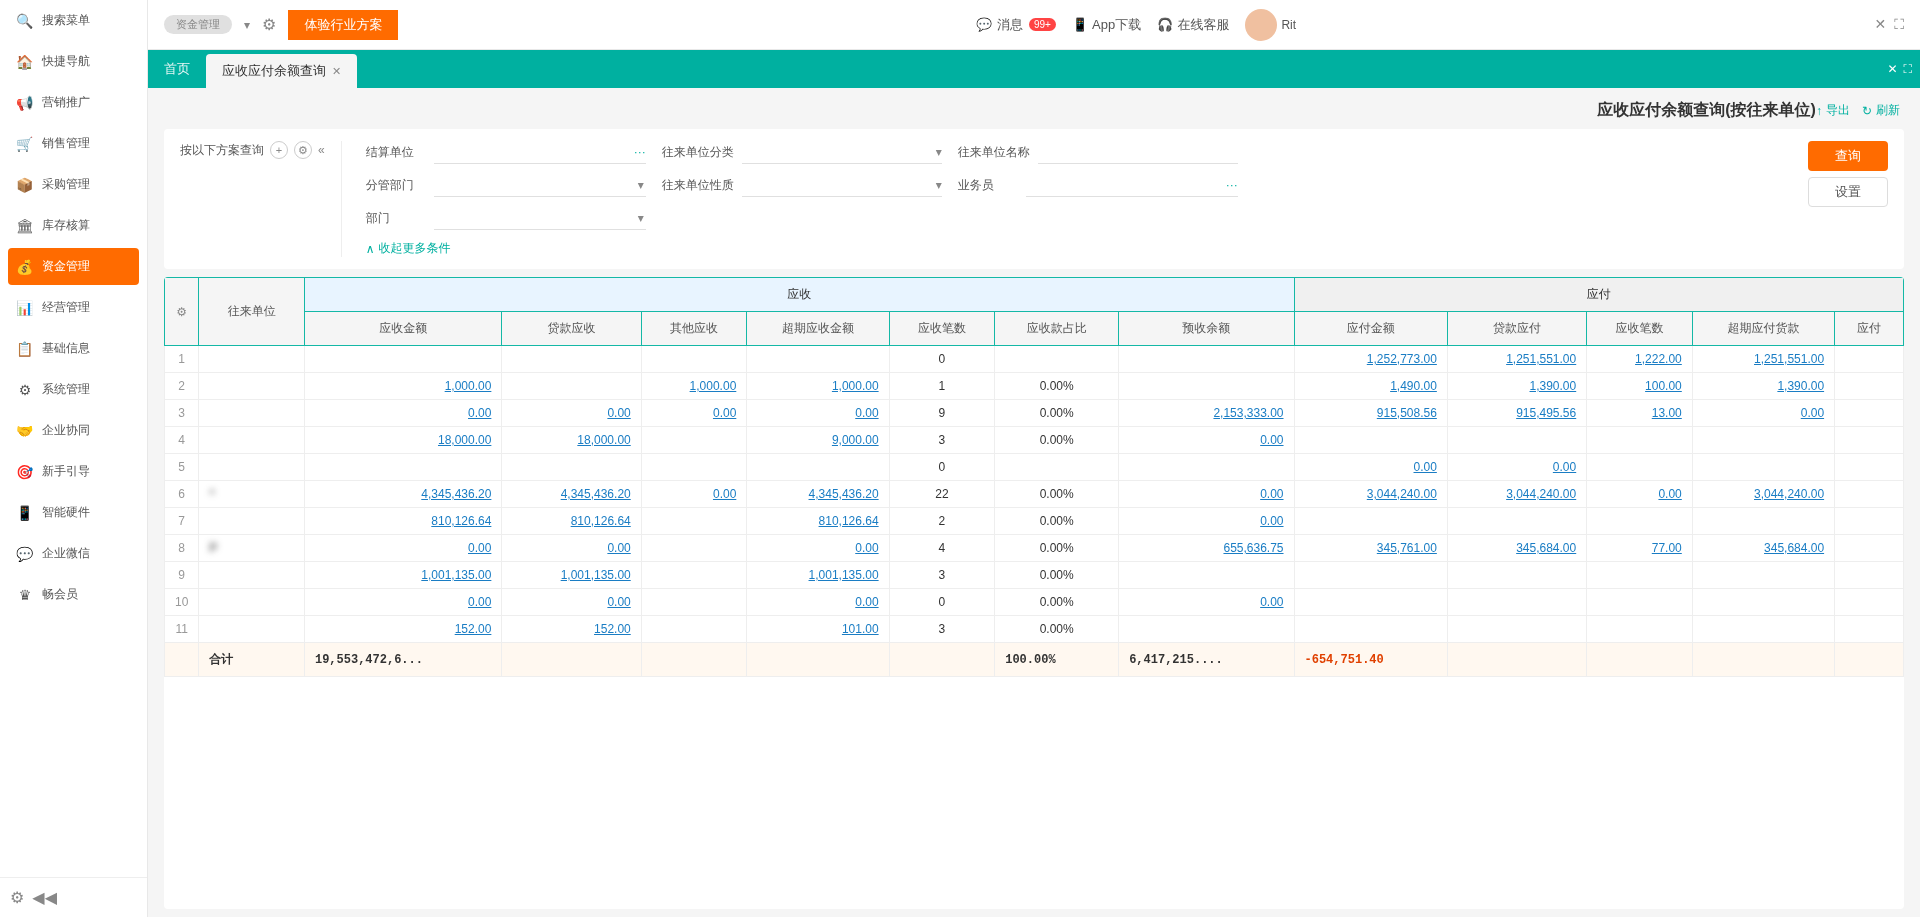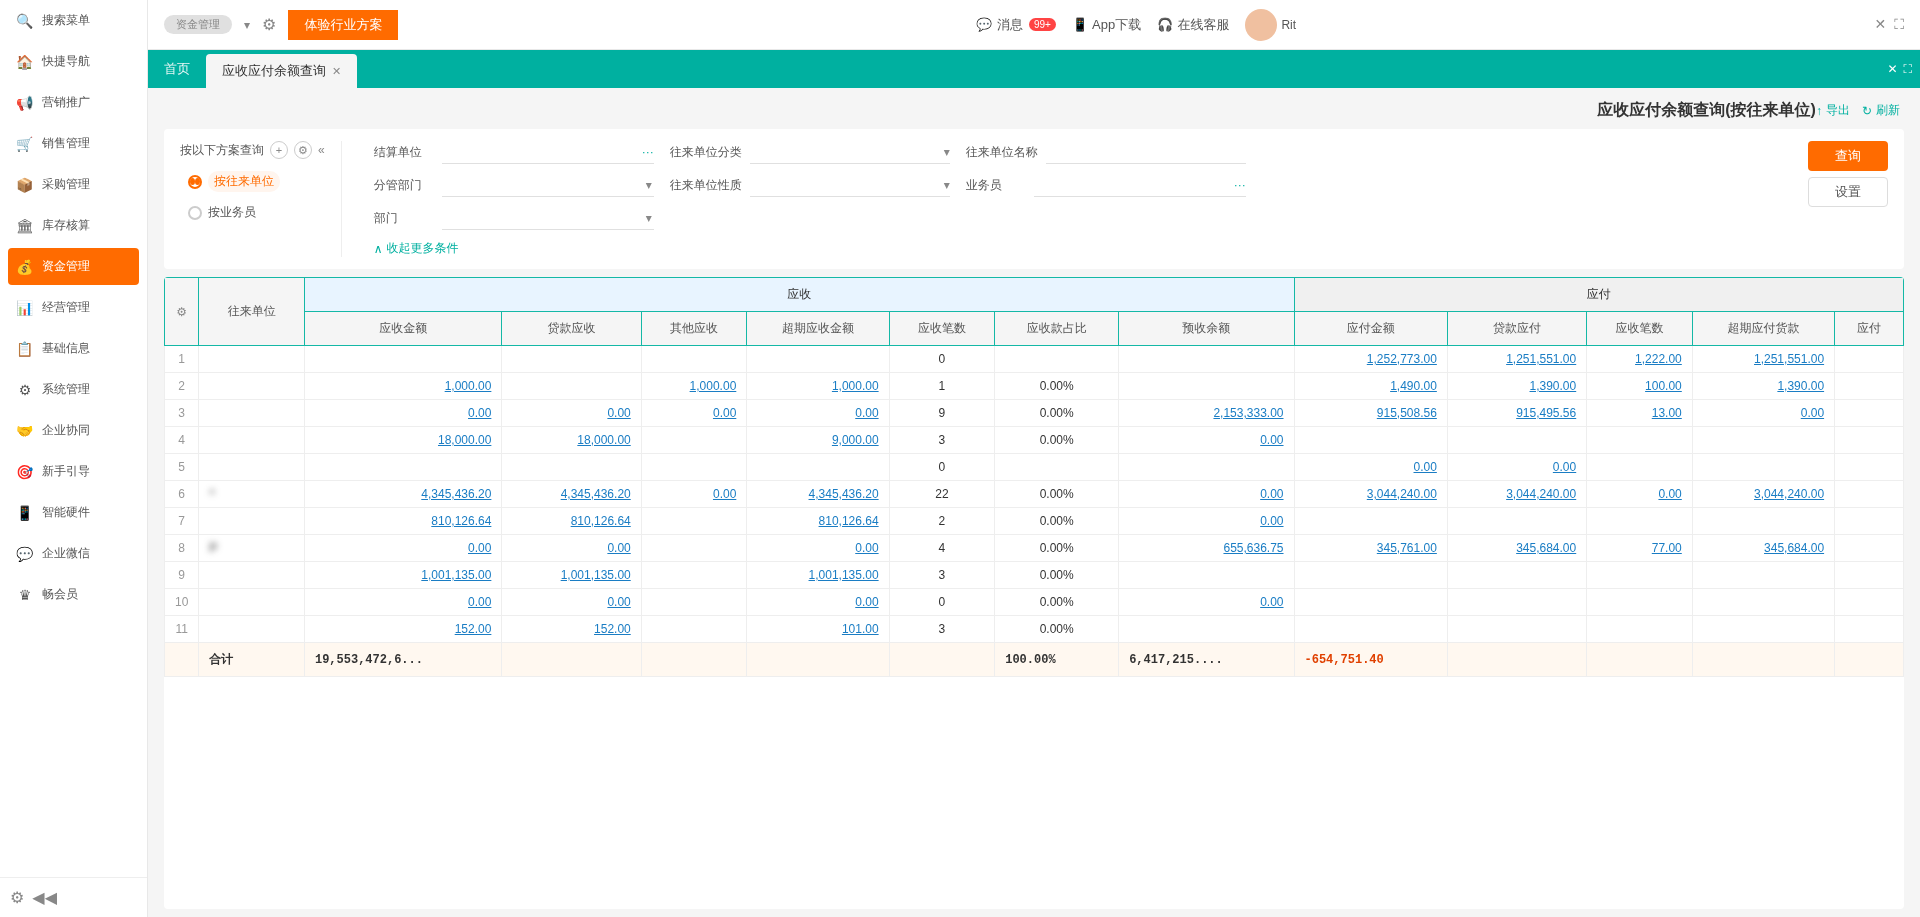--- a/index.html
+++ b/index.html
@@ -223,40 +223,28 @@
             <span>导出</span>
           </button>
           <button class="action-btn">
             <span>↻</span>
             <span>刷新</span>
           </button>
         </div>
       </div>
 
       <div class="filter-area">
-        <div style="display:flex;gap:16px;">
+        <div style="display:flex;gap:8px;">
 
           <div style="min-width:160px;border-right:1px solid #eee;padding-right:16px;margin-right:16px;">
             <div style="display:flex;align-items:center;gap:6px;margin-bottom:8px;">
               <span style="font-size:12px;color:#555;">按以下方案查询</span>
               <span style="width:18px;height:18px;border:1px solid #ccc;border-radius:50%;display:flex;align-items:center;justify-content:center;cursor:pointer;color:#888;font-size:11px;">+</span>
               <span style="width:18px;height:18px;border:1px solid #ccc;border-radius:50%;display:flex;align-items:center;justify-content:center;cursor:pointer;color:#888;font-size:11px;">⚙</span>
               <span style="color:#888;cursor:pointer;">«</span>
-            </div>
-            <div class="query-method">
-              <div class="query-method-item active">
-                <div class="radio-circle" style="width:14px;height:14px;border-radius:50%;border:2px solid #ff6b00;display:flex;align-items:center;justify-content:center;">
-                  <div style="width:7px;height:7px;border-radius:50%;background:#ff6b00;"></div>
-                </div>
-                <span style="background:#fff5ee;padding:2px 6px;border-radius:10px;color:#ff6b00;font-size:12px;">按往来单位</span>
-              </div>
-              <div class="query-method-item">
-                <div style="width:14px;height:14px;border-radius:50%;border:2px solid #ccc;display:flex;align-items:center;justify-content:center;"></div>
-                <span style="font-size:12px;color:#555;">按业务员</span>
-              </div>
             </div>
           </div>
 
           <div style="flex:1;display:flex;gap:0;">
             <div style="flex:1;">
 
               <div class="filter-row">
                 <div class="filter-section">
                   <span class="filter-label">结算单位</span>
                   <div style="flex:1;border-bottom:1px solid #e0e0e0;display:flex;align-items:center;gap:4px;min-width:180px;">

